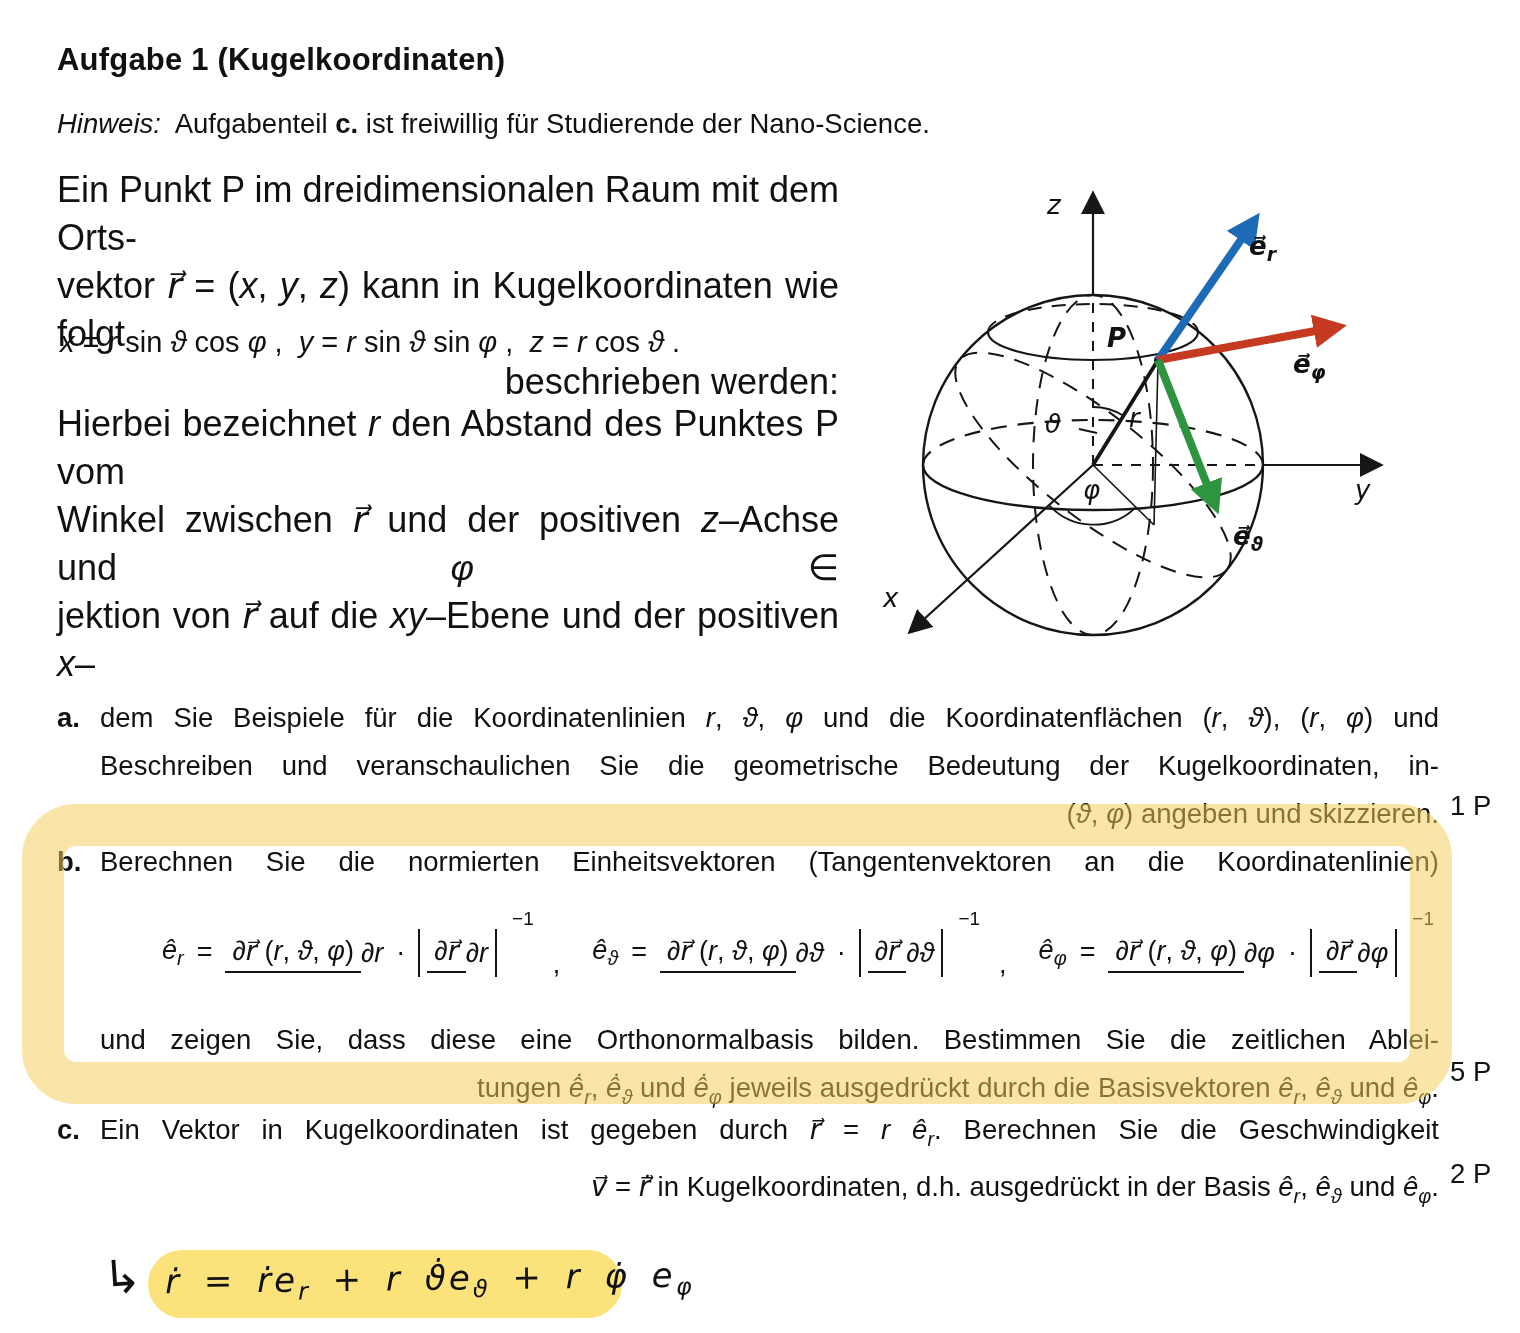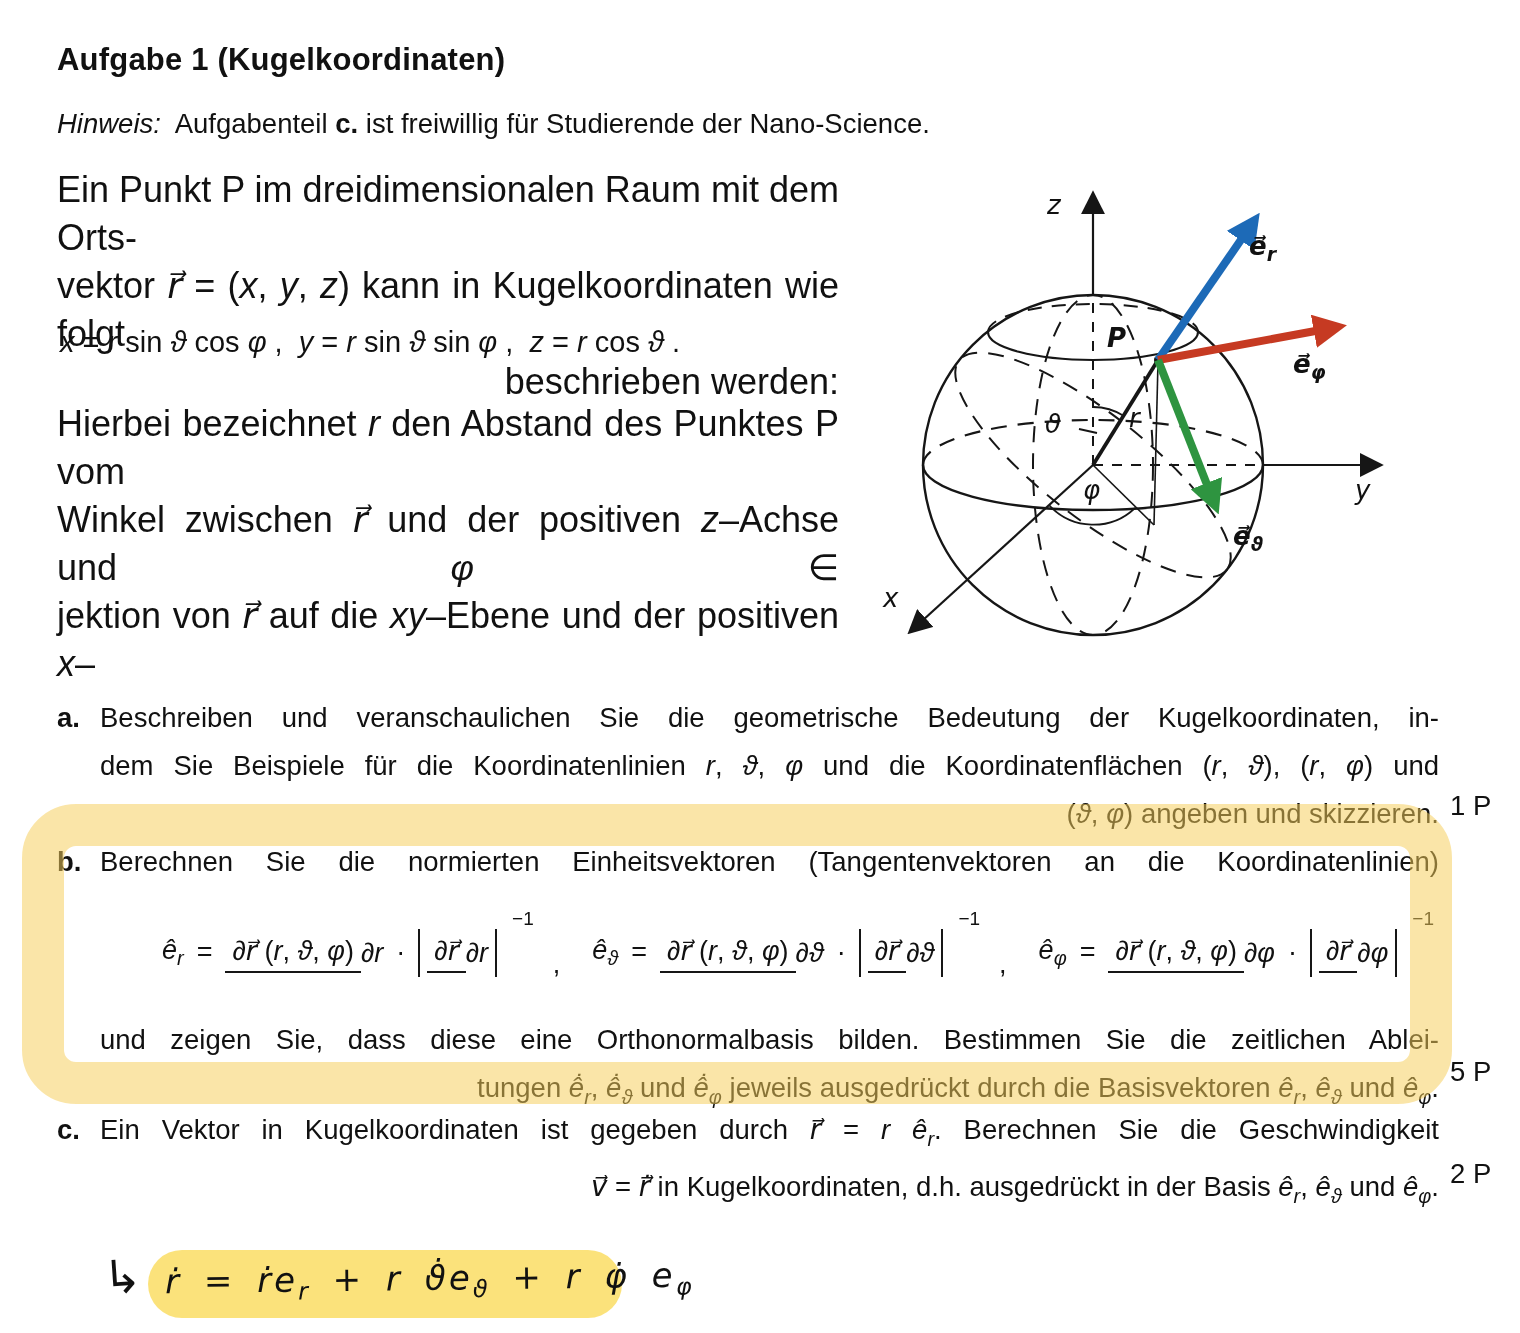--- a/index.html
+++ b/index.html
@@ -127,22 +127,22 @@
   <div class="flabel" style="left:190px;top:244px;">ϑ</div>
   <div class="flabel" style="left:228px;top:310px;">φ</div>
   <div class="flabel fvec" style="left:394px;top:66px;">e⃗<sub>r</sub></div>
   <div class="flabel fvec" style="left:438px;top:184px;">e⃗<sub>φ</sub></div>
   <div class="flabel fvec" style="left:330px;top:356px;margin-left:48px;">e⃗<sub>ϑ</sub></div>
 </div>
 
 <div class="abs item" style="top:694px;">
   <span class="lbl">a.</span>
   <div class="txt">
+    <div class="jl">dem Sie Beispiele für die Koordinatenlinien <i>r</i>, <i>ϑ</i>, <i>φ</i> und die Koordinatenflächen (<i>r</i>, <i>ϑ</i>), (<i>r</i>, <i>φ</i>) und</div>
     <div class="jl">Beschreiben und veranschaulichen Sie die geometrische Bedeutung der Kugelkoordinaten, in-</div>
-    <div class="jl">dem Sie Beispiele für die Koordinatenlinien <i>r</i>, <i>ϑ</i>, <i>φ</i> und die Koordinatenflächen (<i>r</i>, <i>ϑ</i>), (<i>r</i>, <i>φ</i>) und</div>
     <div class="ll">(<i>ϑ</i>, <i>φ</i>) angeben und skizzieren.</div>
   </div>
 </div>
 <div class="abs pt" style="top:790px;">1 P</div>
 
 <div class="abs item" style="top:838px;">
   <span class="lbl">b.</span>
   <div class="txt">
     <div class="jl">Berechnen Sie die normierten Einheitsvektoren (Tangentenvektoren an die Koordinatenlinien)</div>
   </div>

